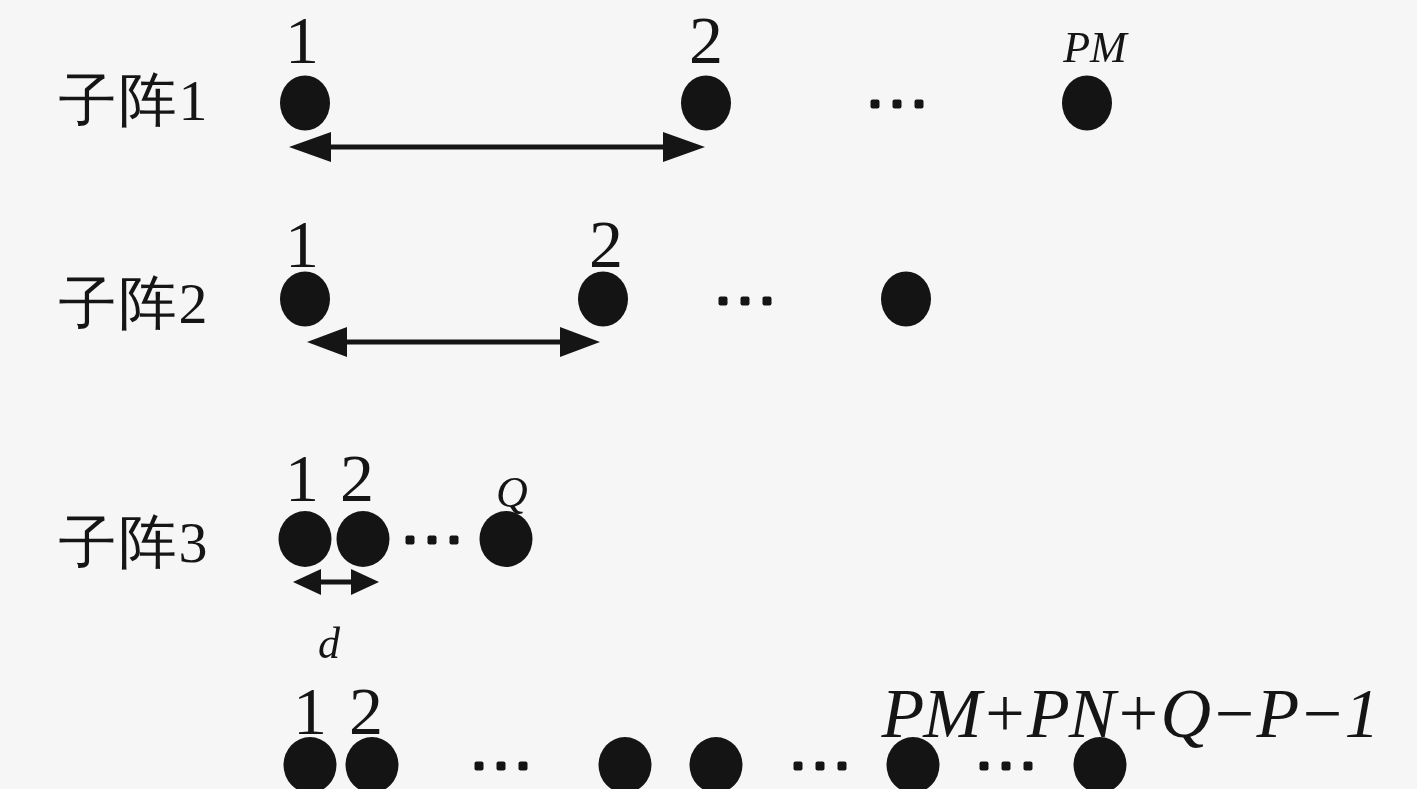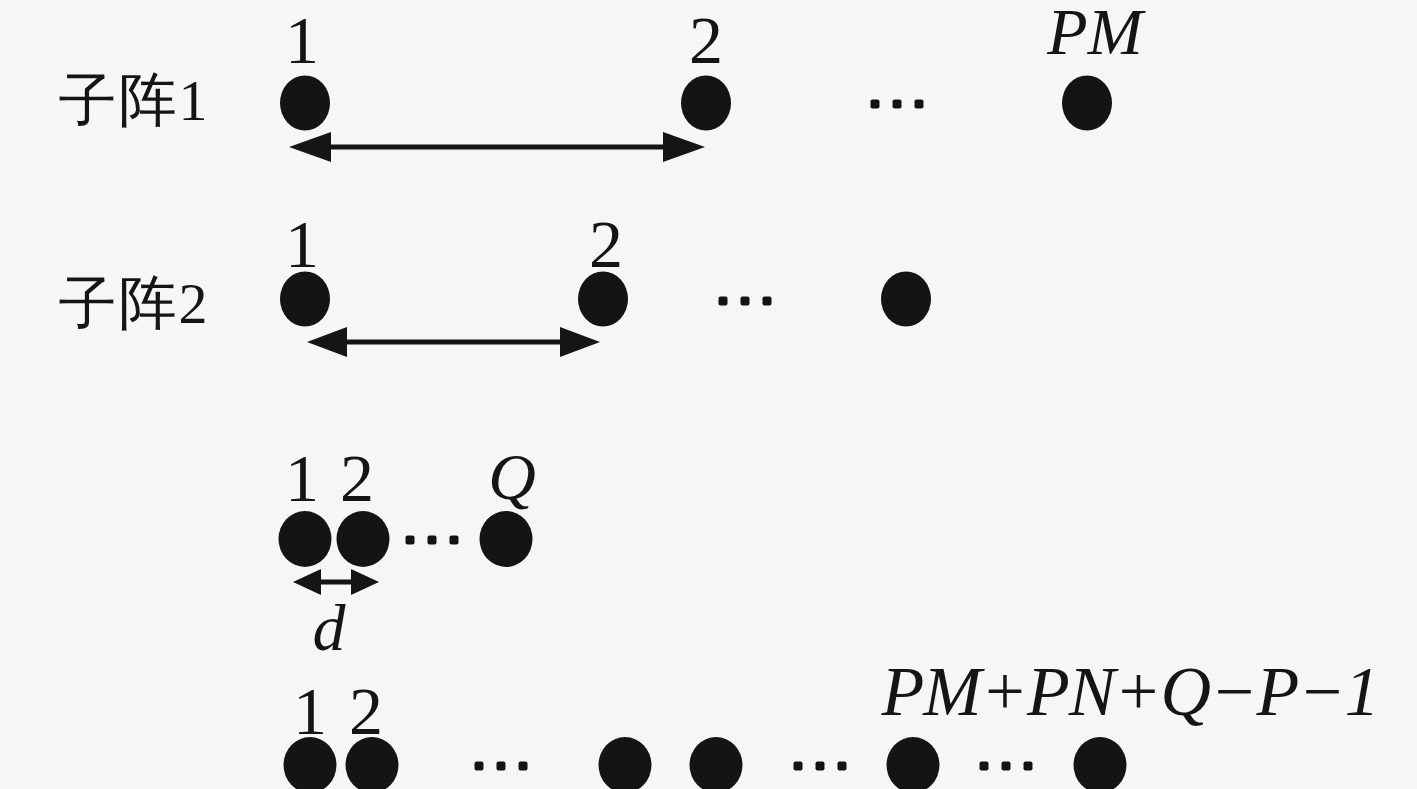--- a/index.html
+++ b/index.html
@@ -14,22 +14,22 @@
   .row{position:absolute;inset:0;}
   .abs{
     position:absolute;
     transform:translate(-50%,-50%);
     white-space:nowrap;
     line-height:1;
   }
   .cjk{font-size:58px;letter-spacing:2px;}
   .latin{font-size:66px;letter-spacing:2px;}
   .num{font-size:68px;}
-  .math{font-size:66px;font-style:italic;}
-  .bigmath{font-size:70px;font-style:italic;letter-spacing:-1px;}
+  .math{font-size:44px;font-style:italic;margin-top:16px;}
+  .bigmath{font-size:70px;font-style:italic;letter-spacing:-1px;margin-top:22px;}
   .dot{
     width:50px;height:55px;
     background:#141414;border-radius:50%;
   }
   .dot.lg{width:53px;height:56px;}
   .cdots{display:flex;gap:13px;align-items:center;}
   .cdots i{width:9px;height:9px;background:#141414;border-radius:2px;display:block;}
   svg.arrow{position:absolute;display:block;}
 </style>
 </head>
@@ -78,20 +78,21 @@
 
     <svg class="arrow" style="left:306px;top:324px" width="295" height="36" viewBox="0 0 295 36">
       <line x1="34" y1="18" x2="261" y2="18" stroke="#151515" stroke-width="5"></line>
       <polygon points="1,18 41,3 41,33" fill="#151515"></polygon>
       <polygon points="294,18 254,3 254,33" fill="#151515"></polygon>
     </svg>
 
   </div>
 
   <div class="row">
+    <span class="abs cjk" style="left:134px;top:543px">子阵3</span>
 
     <span class="abs num" style="left:302px;top:478px">1</span>
     <span class="abs num" style="left:357px;top:478px">2</span>
     <span class="abs math" style="left:512px;top:477px">Q</span>
 
     <span class="abs dot lg" style="left:305px;top:539px"></span>
     <span class="abs dot lg" style="left:363px;top:539px"></span>
     <span class="abs cdots" style="left:432px;top:540px">
         <i></i>
         <i></i>

